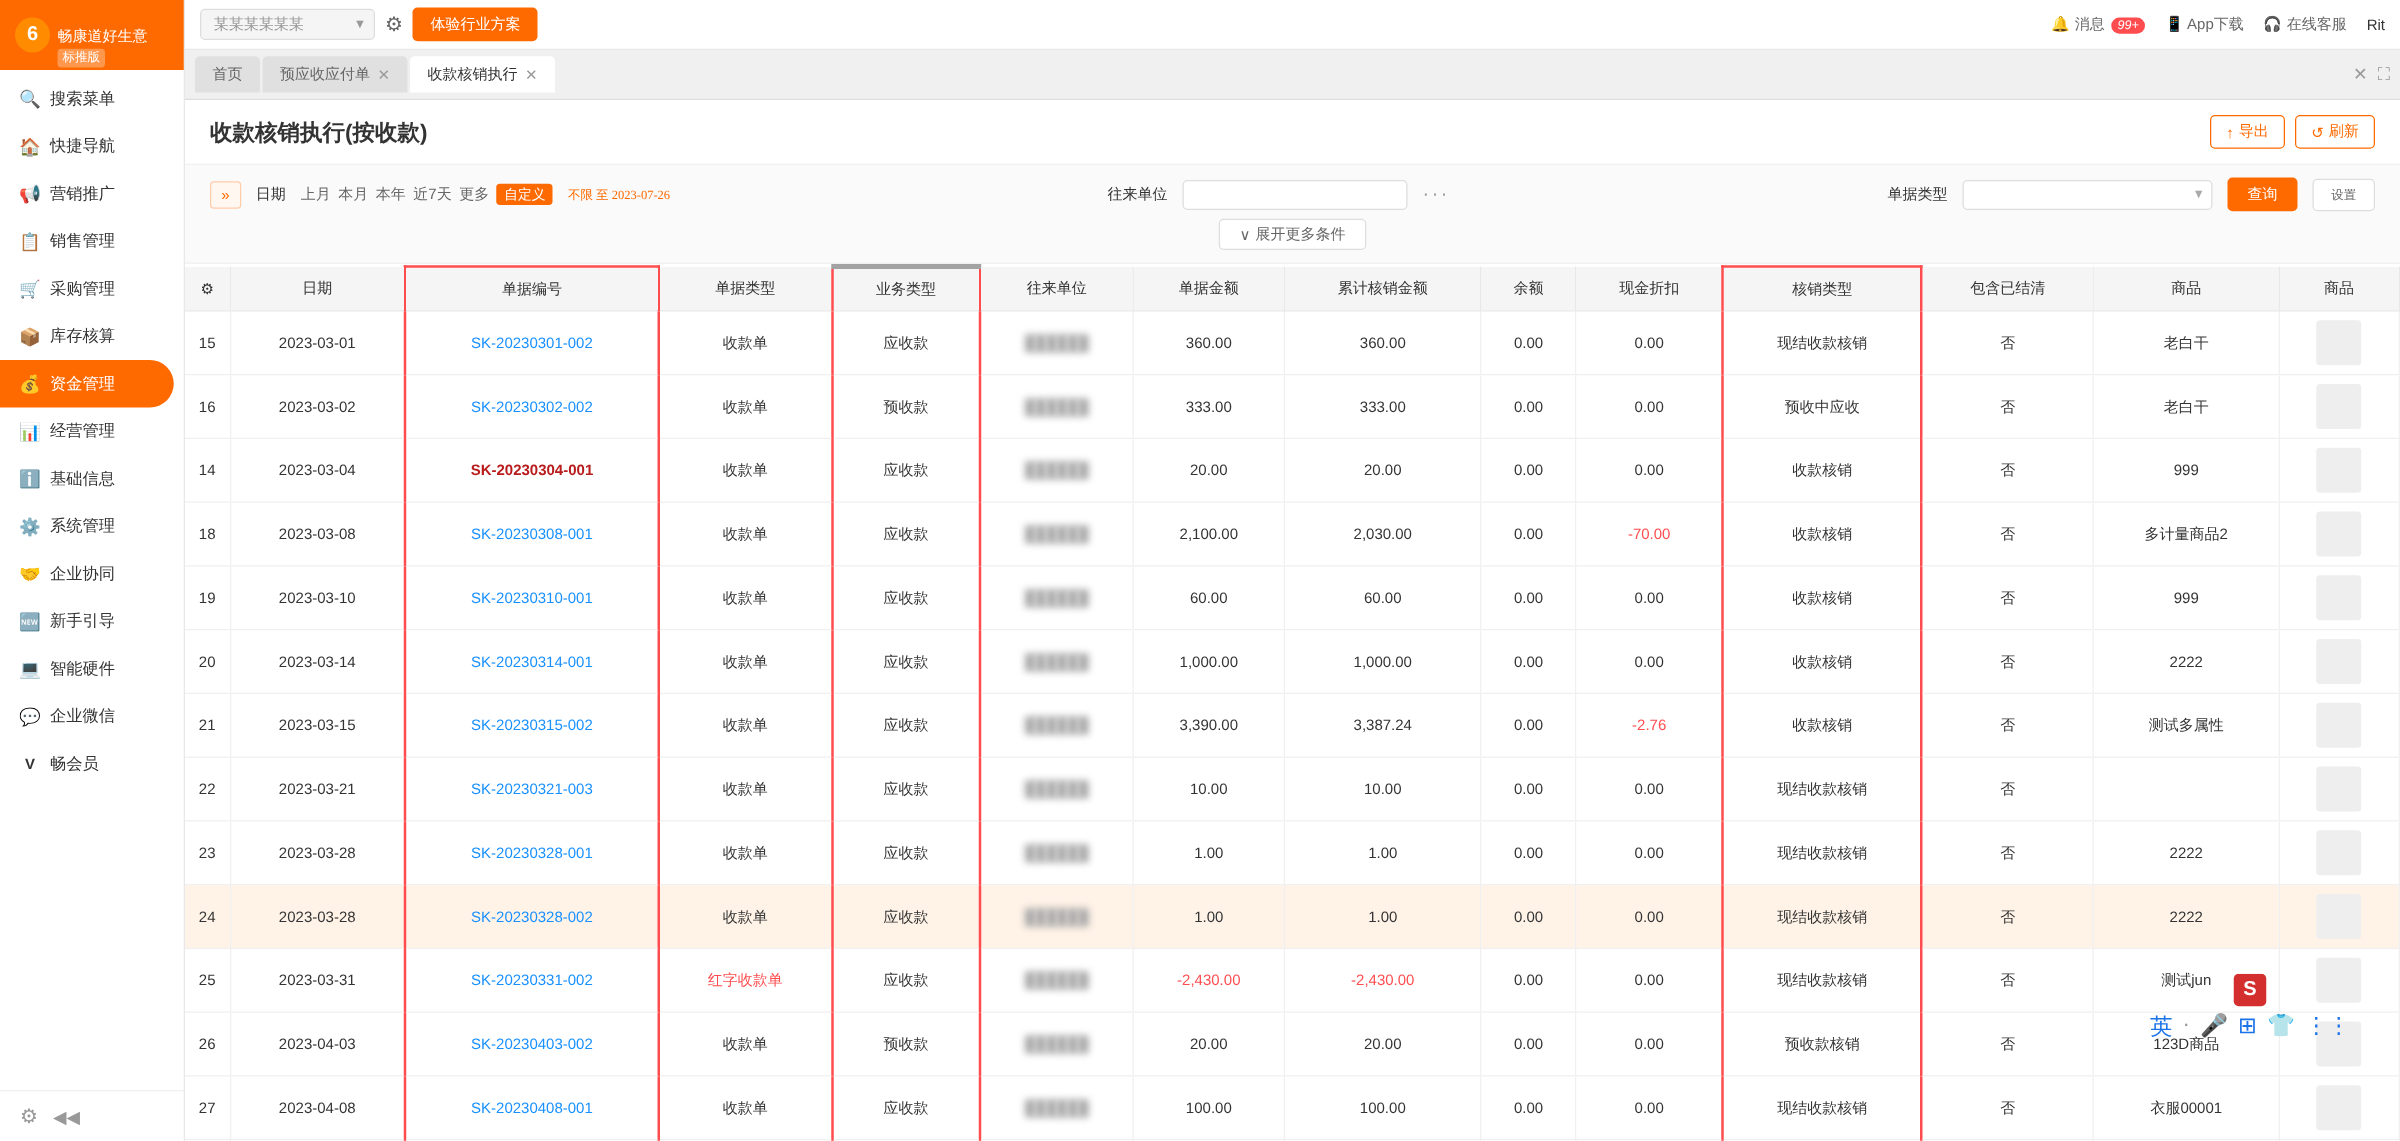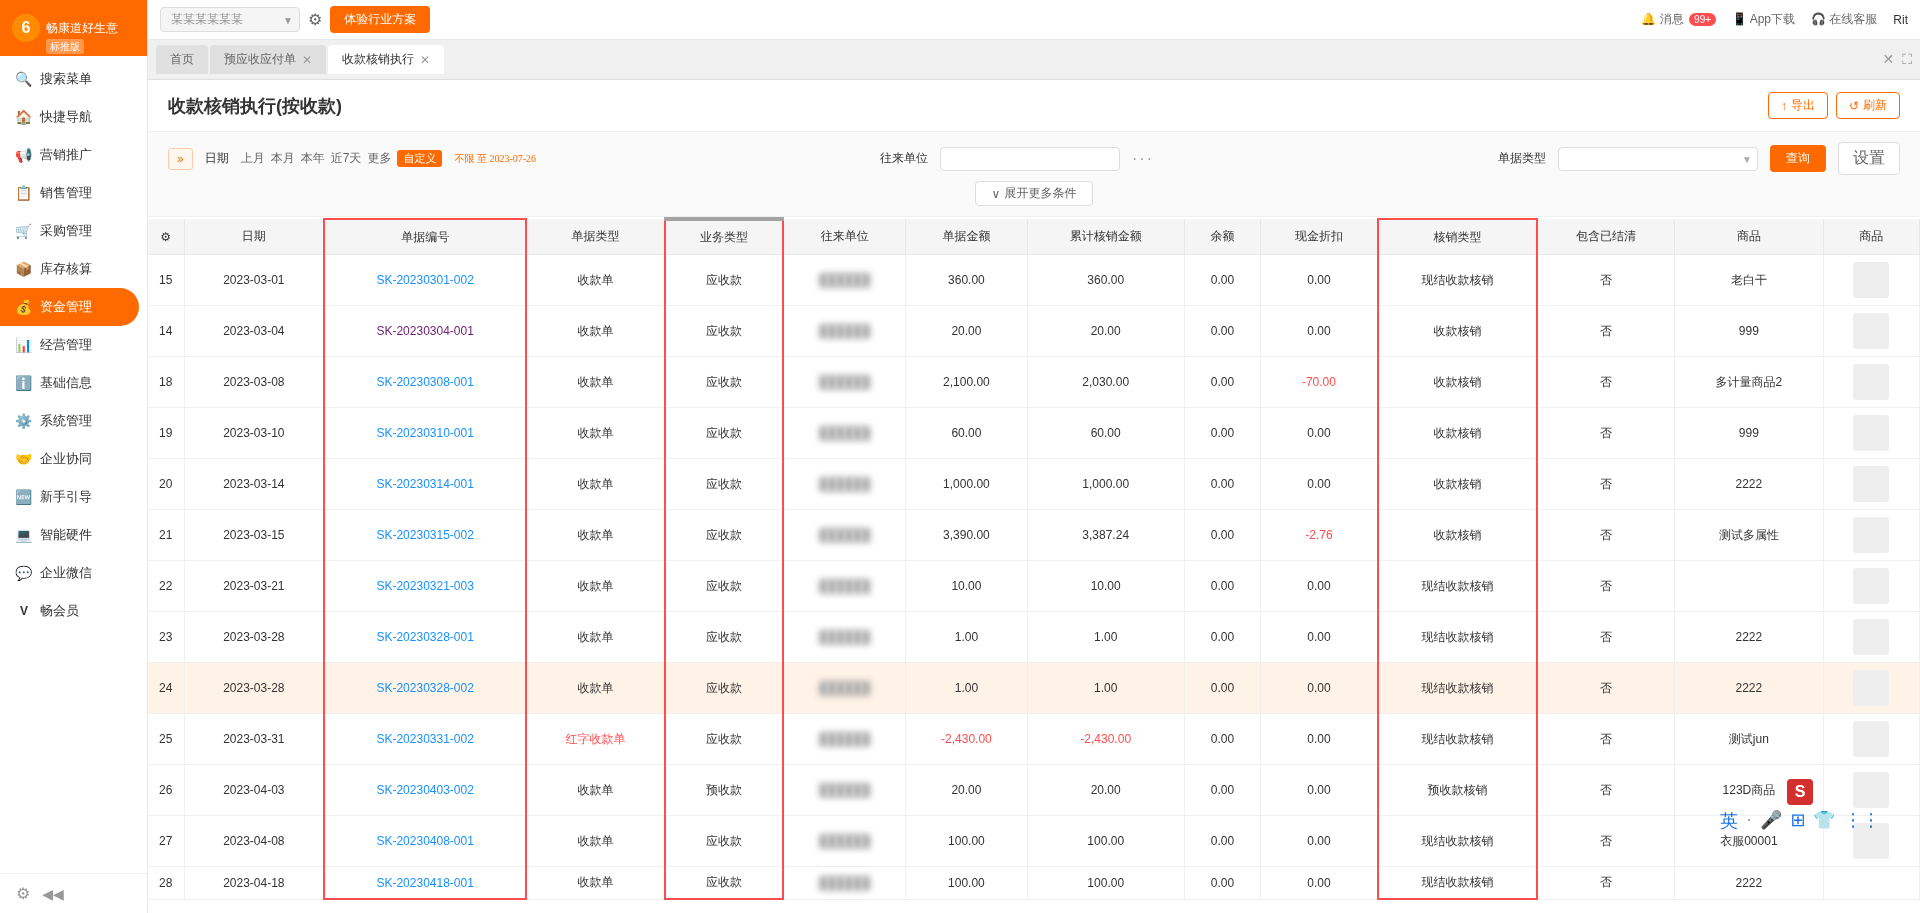--- a/index.html
+++ b/index.html
@@ -20,21 +20,21 @@
     
     .main { flex: 1; display: flex; flex-direction: column; overflow: hidden; }
 
     
     .topbar { height: 40px; background: #fff; border-bottom: 1px solid #e8e8e8; display: flex; align-items: center; padding: 0 12px; gap: 8px; }
     .topbar-left { display: flex; align-items: center; gap: 8px; flex: 1; }
     .topbar-app-name { color: #999; font-size: 12px; background: #f5f5f5; border: 1px solid #ddd; border-radius: 4px; padding: 3px 20px 3px 10px; position: relative; cursor: pointer; }
     .topbar-settings { font-size: 16px; cursor: pointer; color: #666; }
     .topbar-solution-btn { background: #ff6a00; color: #fff; border: none; padding: 5px 14px; border-radius: 4px; font-size: 12px; cursor: pointer; }
     .topbar-right { display: flex; align-items: center; gap: 16px; color: #666; font-size: 12px; }
-    .notification-badge { background: #ff4d4f; color: #fff; border-radius: 10px; padding: 1px 5px; font-size: 10px; margin-left: 2px; }
+    .notification-badge { background: #ff4d4f; color: #fff; border-radius: 10px; padding: 1px 5px; font-size: 10px; margin-left: 2px; font-style: italic; }
 
     
     .tabbar { height: 40px; background: #f0f0f0; border-bottom: 1px solid #ddd; display: flex; align-items: center; padding: 0 8px; gap: 2px; }
     .tab { display: flex; align-items: center; gap: 6px; padding: 6px 14px; background: #e0e0e0; border-radius: 4px 4px 0 0; cursor: pointer; font-size: 12px; color: #666; }
     .tab.active { background: #fff; color: #333; font-weight: 500; }
     .tab-close { font-size: 12px; color: #999; cursor: pointer; }
     .tabbar-controls { margin-left: auto; display: flex; gap: 8px; color: #999; font-size: 14px; }
 
     
     .page-content { flex: 1; overflow: hidden; display: flex; flex-direction: column; background: #fff; }
@@ -48,21 +48,21 @@
     .filter-area { padding: 10px 20px; background: #fafafa; border-bottom: 1px solid #f0f0f0; }
     .filter-row { display: flex; align-items: center; gap: 12px; flex-wrap: wrap; }
     .filter-collapse-btn { background: #fff7f0; border: 1px solid #ffccaa; color: #ff6a00; padding: 3px 8px; border-radius: 3px; cursor: pointer; font-size: 12px; }
     .filter-label { color: #333; white-space: nowrap; }
     .filter-date-links { display: flex; gap: 6px; color: #666; }
     .filter-date-link { cursor: pointer; color: #666; }
     .filter-date-custom { background: #ff6a00; color: #fff; padding: 1px 6px; border-radius: 3px; font-size: 11px; cursor: pointer; }
     .filter-input { border: 1px solid #ddd; border-radius: 4px; padding: 4px 10px; font-size: 12px; width: 200px; }
     .filter-select { border: 1px solid #ddd; border-radius: 4px; padding: 4px 24px 4px 10px; font-size: 12px; width: 200px; appearance: none; background: #fff; cursor: pointer; }
     .filter-search-btn { background: #ff6a00; color: #fff; border: none; padding: 5px 16px; border-radius: 4px; cursor: pointer; font-size: 12px; }
-    .filter-setting-btn { border: 1px solid #ddd; background: #fff; padding: 5px 14px; border-radius: 4px; cursor: pointer; font-size: 16px; color: #666; }
+    .filter-setting-btn { border: 1px solid #ddd; background: #fff; padding: 5px 14px; border-radius: 4px; cursor: pointer; font-size: 10px; color: #666; }
     .filter-dots { color: #999; font-size: 16px; letter-spacing: 2px; cursor: pointer; }
     .filter-more-row { margin-top: 6px; display: flex; align-items: center; justify-content: center; }
     .filter-expand-more { display: flex; align-items: center; gap: 4px; color: #666; cursor: pointer; border: 1px solid #ddd; padding: 3px 16px; border-radius: 4px; background: #fff; font-size: 12px; }
 
     
     .table-wrapper { flex: 1; overflow: auto; padding: 0; }
     table { width: 100%; border-collapse: collapse; font-size: 12px; }
     thead tr { background: #f5f5f5; }
     thead th { padding: 8px 10px; text-align: center; border-bottom: 1px solid #e8e8e8; border-right: 1px solid #e8e8e8; color: #333; font-weight: 500; white-space: nowrap; position: sticky; top: 0; background: #f5f5f5; z-index: 2; }
     tbody tr { border-bottom: 1px solid #f0f0f0; }
@@ -291,23 +291,41 @@
               <td>0.00</td>
               <td>0.00</td>
               <td class="col-outlined">现结收款核销</td>
               <td>否</td>
               <td>老白干</td>
               <td>
                 <div style="width:36px;height:36px;background:#eee;border-radius:3px;margin:auto;"></div>
               </td>
             </tr>
             <tr>
+              <td>16</td>
+              <td>2023-03-02</td>
+              <td class="link col-outlined" style="color: rgb(24, 144, 255); cursor: pointer;">SK-20230302-002</td>
+              <td>收款单</td>
+              <td class="col-outlined">预收款</td>
+              <td class="blurred-text">██████</td>
+              <td>333.00</td>
+              <td>333.00</td>
+              <td>0.00</td>
+              <td>0.00</td>
+              <td class="col-outlined">预收中应收</td>
+              <td>否</td>
+              <td>老白干</td>
+              <td>
+                <div style="width:36px;height:36px;background:#eee;border-radius:3px;margin:auto;"></div>
+              </td>
+            </tr>
+            <tr>
               <td>14</td>
               <td>2023-03-04</td>
-              <td class="link col-outlined" style="color: #701a75; cursor: pointer;">SK-20230304-001</td>
+              <td class="link col-outlined" style="color: #b91c1c; cursor: pointer; font-weight: bold;">SK-20230304-001</td>
               <td>收款单</td>
               <td class="col-outlined">应收款</td>
               <td class="blurred-text">██████</td>
               <td>20.00</td>
               <td>20.00</td>
               <td>0.00</td>
               <td>0.00</td>
               <td class="col-outlined">收款核销</td>
               <td>否</td>
               <td>999</td>

